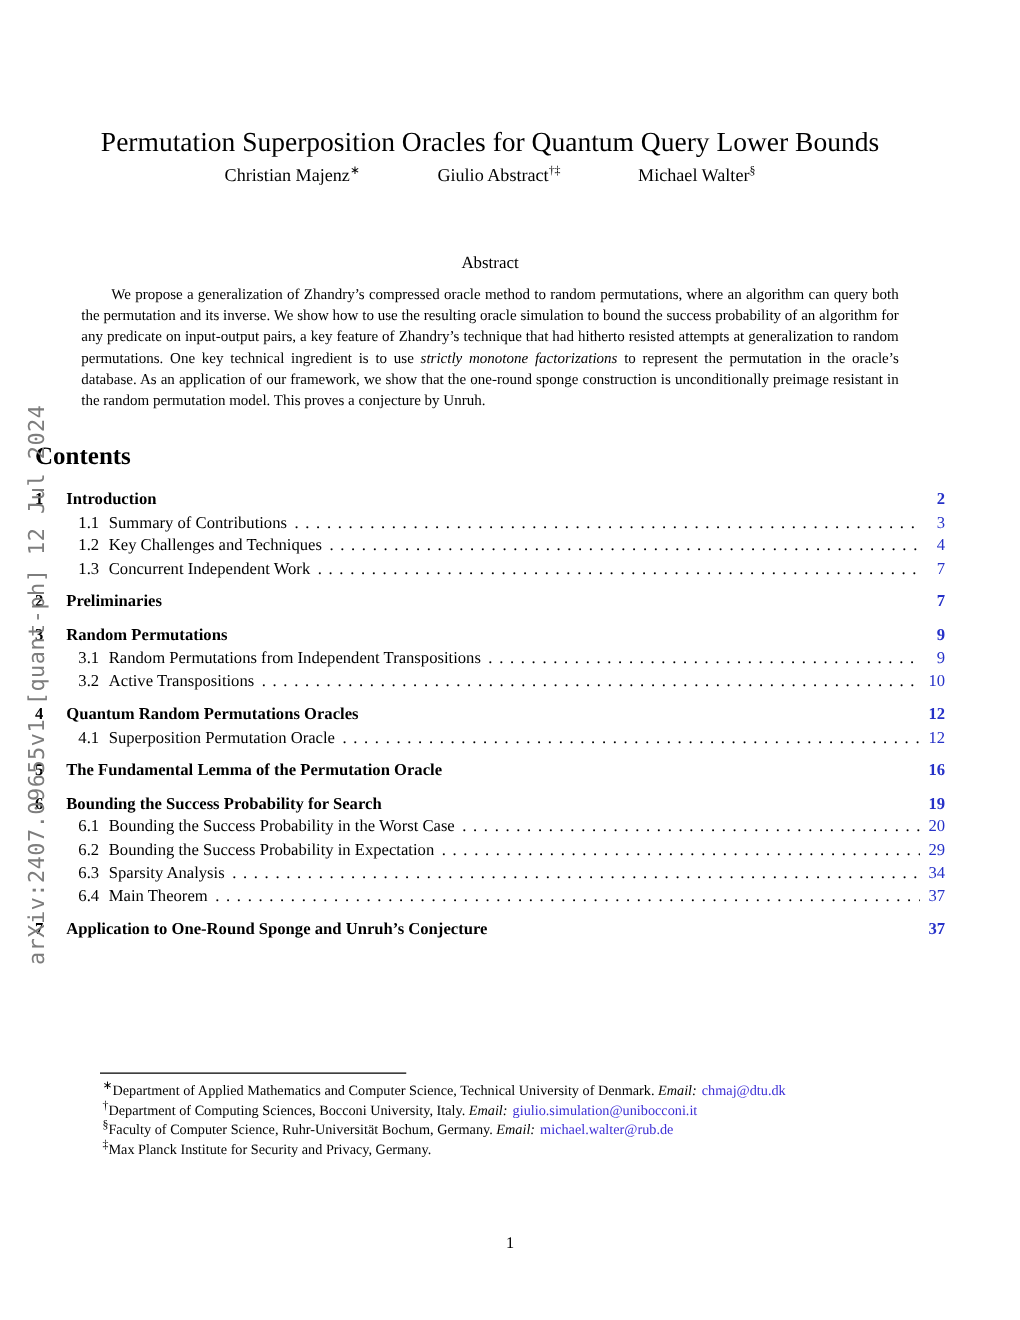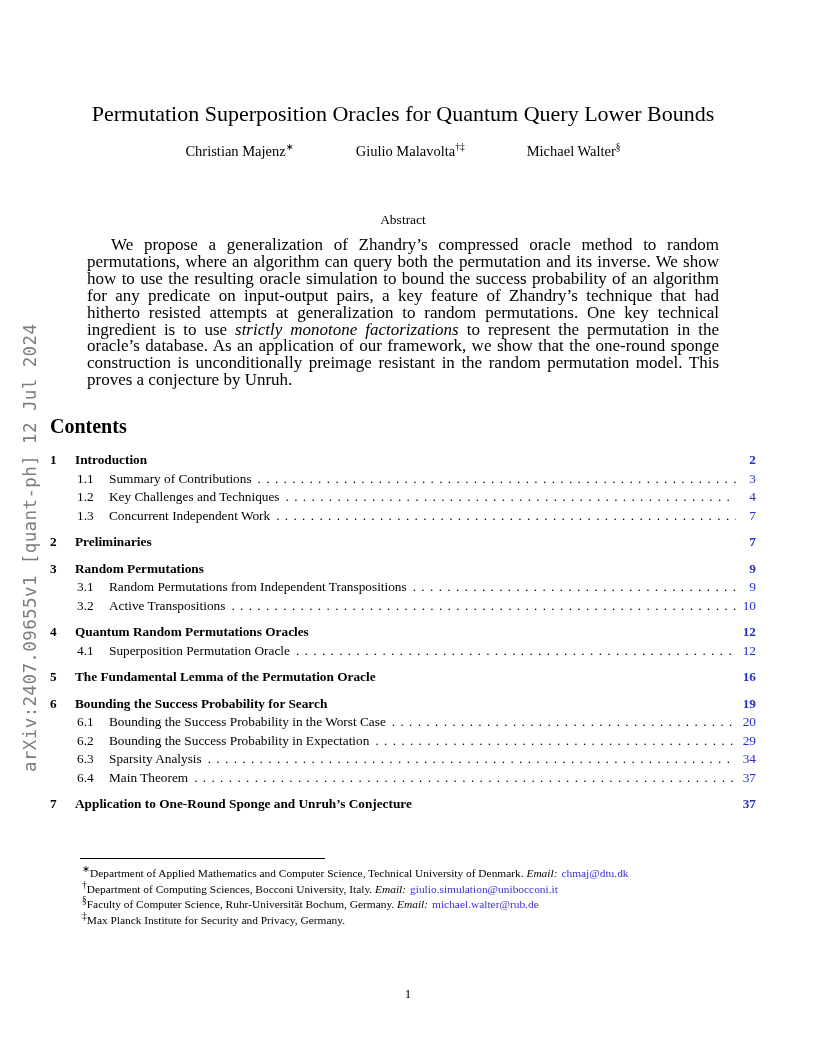--- a/index.html
+++ b/index.html
@@ -6,46 +6,46 @@
   .page {
     position: relative;
     width: 816px;
     height: 1056px;
     background: #ffffff;
     font-family: "Liberation Serif", serif;
     color: #000000;
     overflow: hidden;
     margin: 0 auto;
   }
-  .content { padding: 100px 60px 0 50px; }
+  .content { padding: 100px 60px 0 28px; }
 
   .title { text-align: center; font-size: 22px; line-height: 28px; }
   .authors {
     display: flex; justify-content: center; gap: 62px;
-    margin-top: 15px; font-size: 14.5px;
+    margin-top: 5px; font-size: 14.5px;
   }
   sup { font-size: 9.5px; line-height: 0; }
 
   .abstract-heading {
     text-align: center; font-weight: normal; font-size: 13.5px; margin-top: 52px;
   }
   .abstract {
     margin: 9px 37px 0 37px;
-    font-size: 17px; line-height: 16.9px;
+    font-size: 12px; line-height: 16.9px;
     text-align: justify; text-indent: 24px;
   }
   .abstract .em { font-style: italic; }
 
   .contents-heading { font-size: 20px; font-weight: bold; margin-top: 26px; }
 
   .toc { margin-top: 13px; font-size: 13.3px; }
   .toc-row { display: flex; align-items: baseline; line-height: 18.5px; }
   .toc-row.l1 { font-weight: bold; margin-top: 8px; }
   .toc-row.l1 .num { width: 25px; flex: none; }
-  .toc-row.l2 .num { width: 32px; margin-left: 27px; flex: none; }
+  .toc-row.l2 .num { width: 32px; margin-left: 27px; flex: none; text-align: center; }
   .toc-row .ttl { flex: none; }
   .spacer { flex: 1; }
   .dots {
     flex: 1; overflow: hidden; white-space: nowrap;
     margin: 0 4px 0 6px; font-weight: normal;
   }
   .dots::after {
     content: ". . . . . . . . . . . . . . . . . . . . . . . . . . . . . . . . . . . . . . . . . . . . . . . . . . . . . . . . . . . . . . . . . . . . . . . . . . . .";
     letter-spacing: 1px;
   }
@@ -79,21 +79,21 @@
 <div class="page">
 
   <div class="arxiv-stamp">arXiv:2407.09655v1  [quant-ph]  12 Jul 2024</div>
 
   <div class="content">
 
     <div class="title">Permutation Superposition Oracles for Quantum Query Lower Bounds</div>
 
     <div class="authors">
       <span><span>Christian Majenz</span><sup>∗</sup></span>
-      <span><span>Giulio Malavolta</span><sup>†‡</sup></span>
+      <span><span>Giulio Abstract</span><sup>†‡</sup></span>
       <span><span>Michael Walter</span><sup>§</sup></span>
     </div>
 
     <div class="abstract-heading">Abstract</div>
     <p class="abstract"><span>We propose a generalization of Zhandry’s compressed oracle method to random permutations, where an algorithm can query both the permutation and its inverse. We show how to use the resulting oracle simulation to bound the success probability of an algorithm for any predicate on input-output pairs, a key feature of Zhandry’s technique that had hitherto resisted attempts at generalization to random permutations. One key technical ingredient is to use </span><span class="em">strictly monotone factorizations</span><span> to represent the permutation in the oracle’s database. As an application of our framework, we show that the one-round sponge construction is unconditionally preimage resistant in the random permutation model. This proves a conjecture by Unruh.</span></p>
 
     <div class="contents-heading">Contents</div>
 
     <div class="toc">
 

